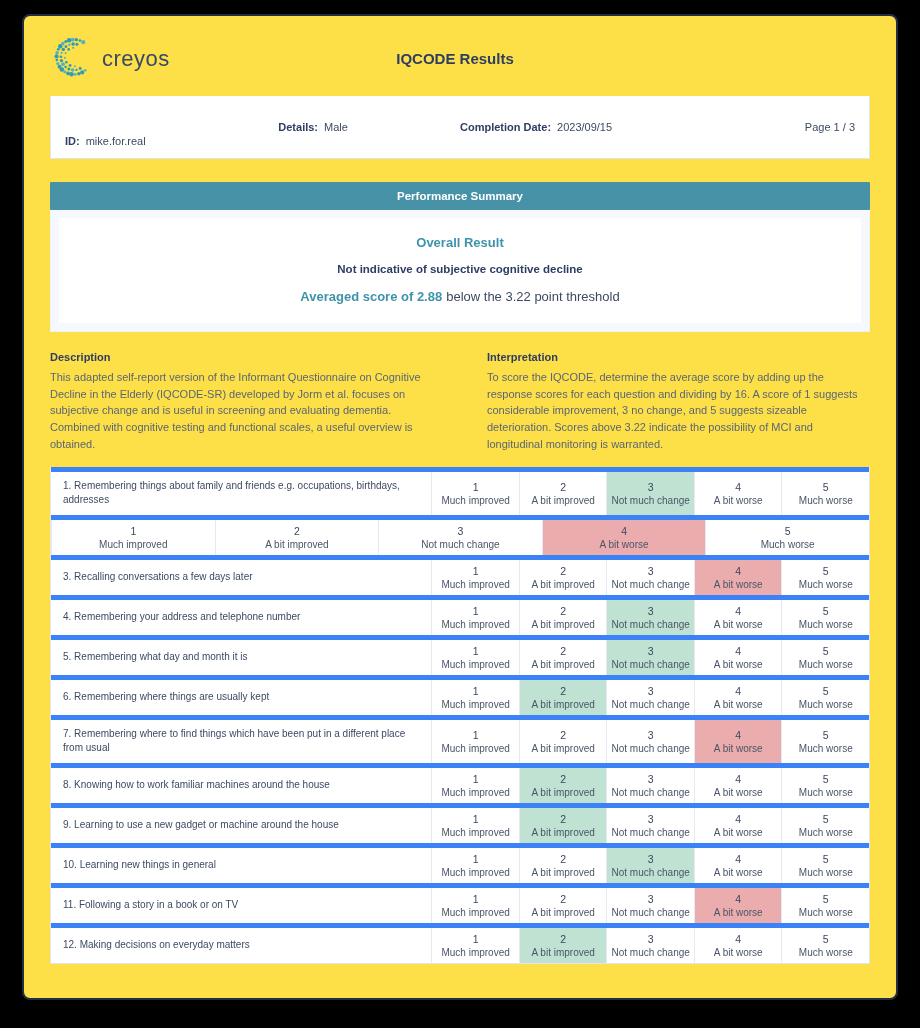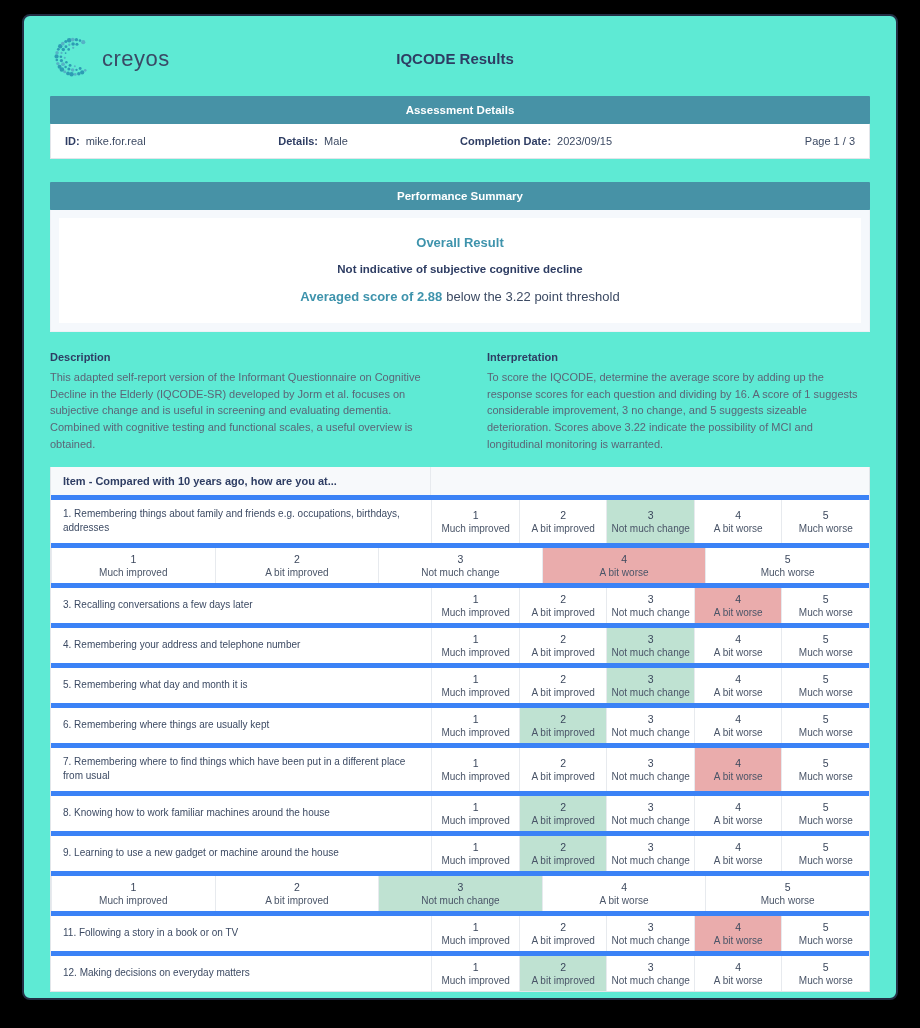--- a/index.html
+++ b/index.html
@@ -1,19 +1,19 @@
 <!DOCTYPE html>
 <html><head>
 <meta charset="utf-8">
 <style>
   * { margin:0; padding:0; box-sizing:border-box; }
   html,body { width:920px; height:1028px; background:#000; font-family:"Liberation Sans", sans-serif; }
   .card {
     position:relative; width:876px; height:986px; margin:14px auto 0;
-    background:#5eead4; border:2px solid #232e44; border-radius:8px;
+    background:#fde047; border:2px solid #232e44; border-radius:8px;
     padding:12px 26px 0; overflow:hidden;
   }
 
   
   .report-header { position:relative; height:62px; display:flex; align-items:center; }
   .logo { display:flex; align-items:center; gap:4px; }
   .logo svg { width:48px; height:48px; }
   .logo-text { font-size:22px; color:#3a4a66; letter-spacing:.5px; }
   .report-title { position:absolute; left:0; right:10px; top:22px; text-align:center;
     font-size:15px; font-weight:bold; color:#2e3d63; }
@@ -22,21 +22,21 @@
   .banner { background:#4792a6; color:#fff; font-size:11.5px; font-weight:bold;
     text-align:center; padding:8px 0; border-radius:1px; }
 
   
   .assessment { margin-top:6px; }
   .details-row { display:flex; align-items:center; border:1px solid #e1e5ea; border-top:none;
     padding:11px 14px; font-size:11px; background:#fff; }
   .field { display:flex; align-items:baseline; }
   .field .lbl { font-weight:bold; color:#2e3d63; }
   .field .val { color:#3c4a63; margin-left:6px; }
-  .f-id { flex:0 0 27%; } .f-gender { flex:0 0 23%; } .f-date { flex:1 1 auto; }
+  .f-id { flex:0 0 27%;margin-top:28px; } .f-gender { flex:0 0 23%; } .f-date { flex:1 1 auto; }
   .f-page { margin-left:auto; color:#3c4a63; }
 
   
   .performance { margin-top:23px; }
   .perf-outer { background:#f5f8fc; padding:8px; border:1px solid #eef1f6; border-top:none; }
   .perf-inner { background:#fff; text-align:center; padding:17px 20px 19px; }
   .overall-heading { color:#3e93ac; font-size:13px; font-weight:bold; margin-bottom:13px; }
   .overall-result { color:#2e3d63; font-size:11.5px; font-weight:bold; margin-bottom:14px; }
   .score-line { font-size:13px; color:#3c4a63; }
   .score-line .hl { color:#3e93ac; font-weight:bold; margin-right:4px; }
@@ -114,21 +114,20 @@
             <circle cx="14.30" cy="18.41" r="0.80" fill="#2d9cb4"></circle>
             <circle cx="17.12" cy="15.04" r="1.22" fill="#2d9cb4"></circle>
             <circle cx="21.26" cy="13.53" r="1.04" fill="#55b2c6"></circle>
           </svg></span>
       <span class="logo-text">creyos</span>
     </div>
     <div class="report-title">IQCODE Results</div>
   </div>
 
   <div class="assessment">
-    <div class="banner">Assessment Details</div>
     <div class="details-row">
       <div class="field f-id">
         <span class="lbl">ID:</span>
         <span class="val">mike.for.real</span>
       </div>
       <div class="field f-gender">
         <span class="lbl">Details:</span>
         <span class="val">Male</span>
       </div>
       <div class="field f-date">
@@ -158,23 +157,20 @@
       <p>This adapted self-report version of the Informant Questionnaire on Cognitive Decline in the Elderly (IQCODE-SR) developed by Jorm et al. focuses on subjective change and is useful in screening and evaluating dementia. Combined with cognitive testing and functional scales, a useful overview is obtained.</p>
     </div>
     <div class="col">
       <h3>Interpretation</h3>
       <p>To score the IQCODE, determine the average score by adding up the response scores for each question and dividing by 16. A score of 1 suggests considerable improvement, 3 no change, and 5 suggests sizeable deterioration. Scores above 3.22 indicate the possibility of MCI and longitudinal monitoring is warranted.</p>
     </div>
   </div>
 
   <div class="raw">
     <div class="rtable">
-      <div class="thead-row">
-        <div class="thead-item">Item - Compared with 10 years ago, how are you at...</div>
-      </div>
       <div>
           <div class="trow">
             <div class="item-cell">1. Remembering things about family and friends e.g. occupations, birthdays, addresses</div>
             <div class="opt-cell">
               <div class="opt-num">1</div>
               <div class="opt-lbl">Much improved</div>
             </div>
             <div class="opt-cell">
               <div class="opt-num">2</div>
               <div class="opt-lbl">A bit improved</div>
@@ -369,20 +365,21 @@
             <div class="opt-cell">
               <div class="opt-num">4</div>
               <div class="opt-lbl">A bit worse</div>
             </div>
             <div class="opt-cell">
               <div class="opt-num">5</div>
               <div class="opt-lbl">Much worse</div>
             </div>
           </div>
           <div class="trow">
+            <div class="item-cell">10. Learning new things in general</div>
             <div class="opt-cell">
               <div class="opt-num">1</div>
               <div class="opt-lbl">Much improved</div>
             </div>
             <div class="opt-cell">
               <div class="opt-num">2</div>
               <div class="opt-lbl">A bit improved</div>
             </div>
             <div class="opt-cell sel-green">
               <div class="opt-num">3</div>

